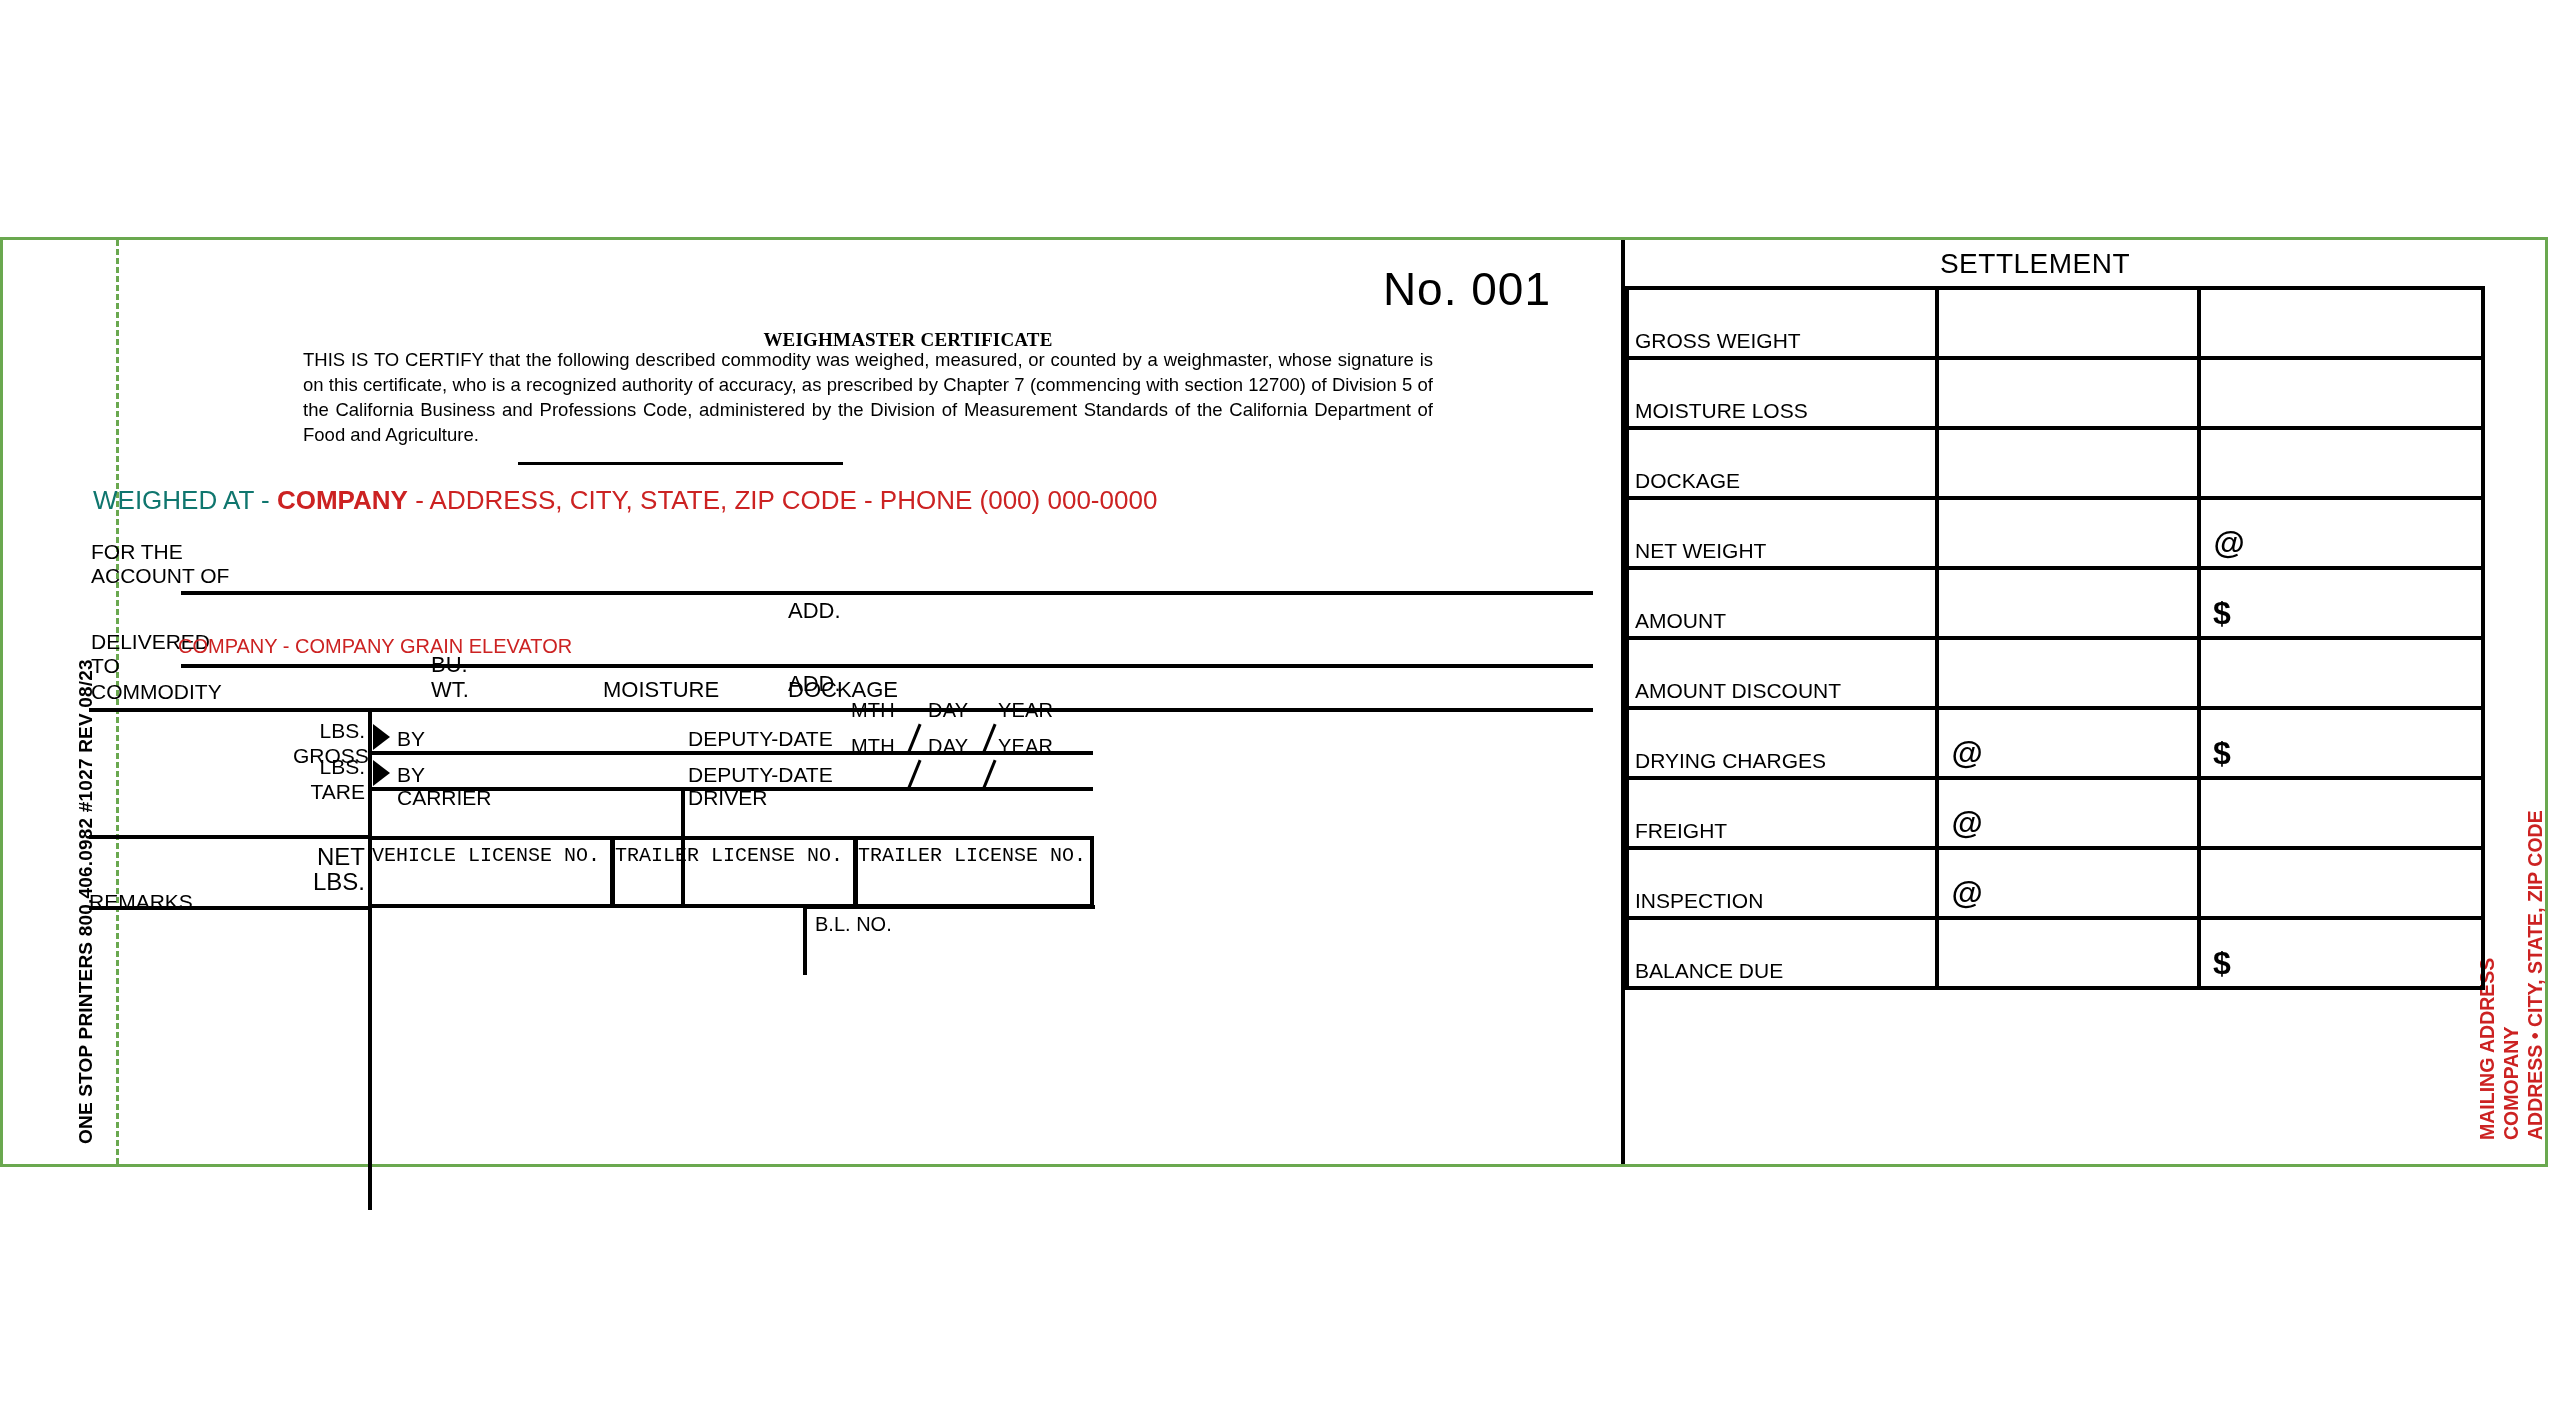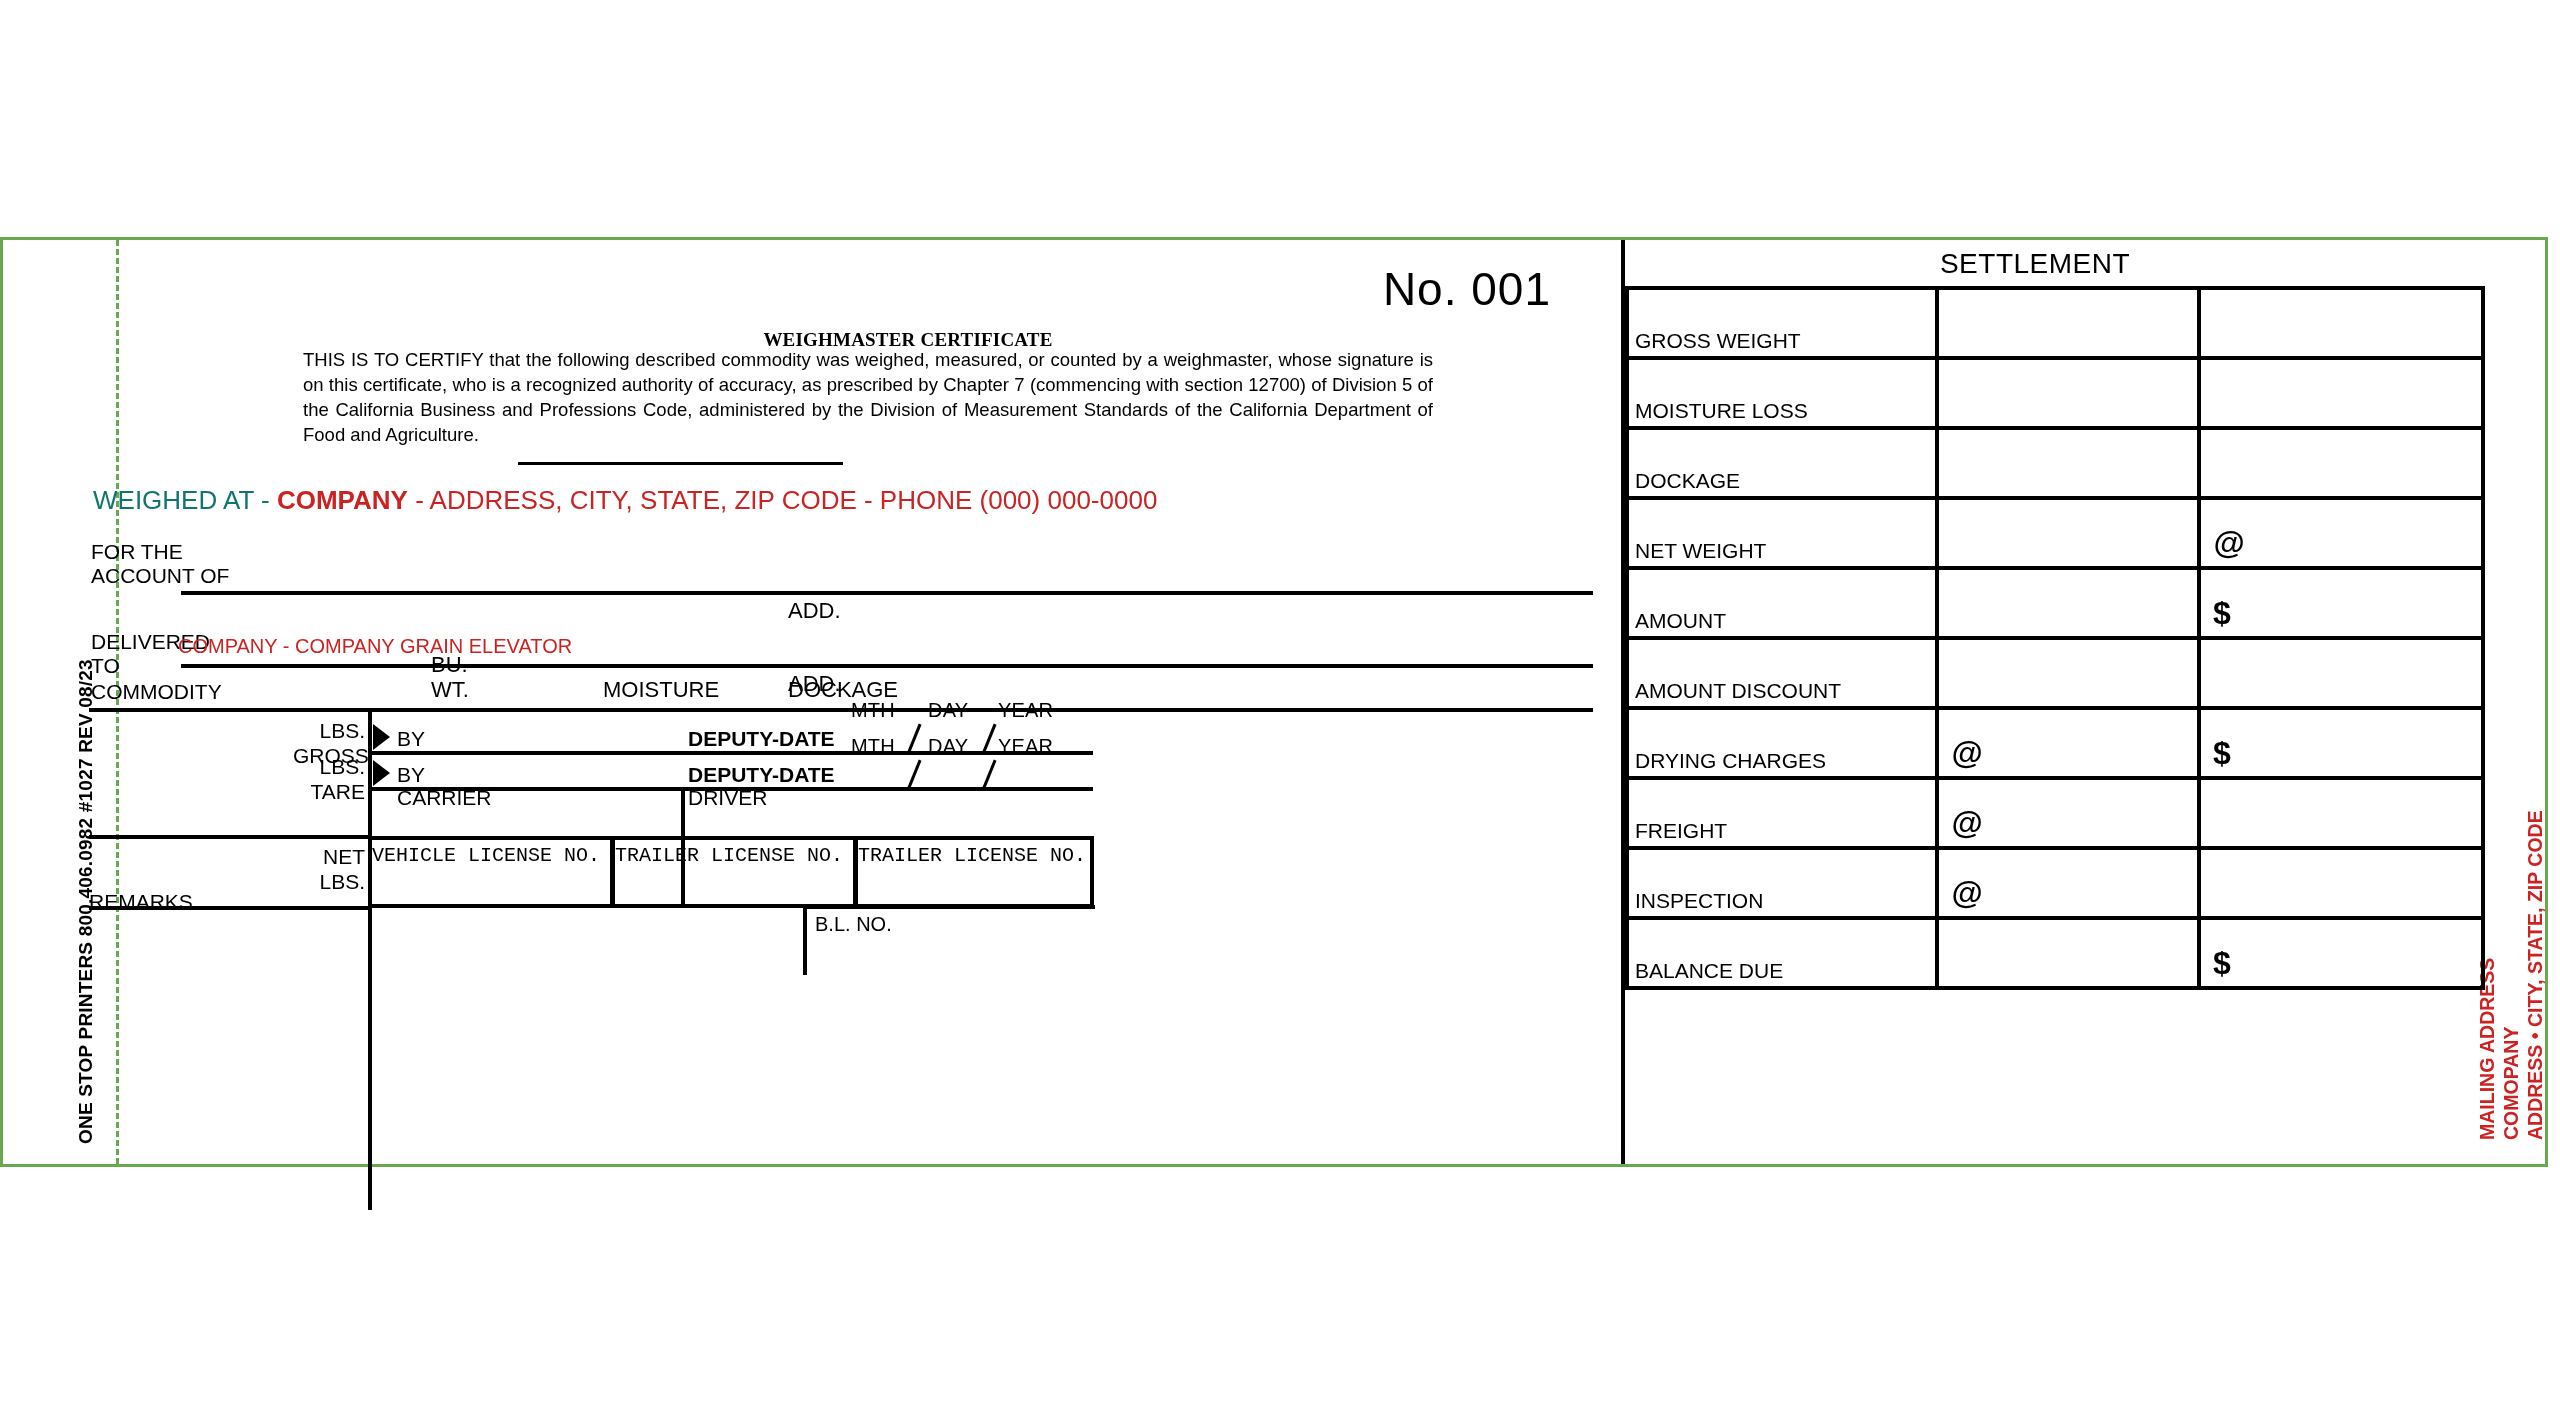--- a/index.html
+++ b/index.html
@@ -59,28 +59,28 @@
   #wgrid{position:absolute;left:235px;top:468px;width:1225px;height:502px;
          border-left:4px solid #000;box-sizing:border-box;}
 
   .rowrule{position:absolute;height:4px;background:#000;}
 
   #lbs-gross{position:absolute;left:160px;top:478px;width:72px;text-align:right;
              font-size:21px;line-height:25px;}
   #lbs-tare{position:absolute;left:160px;top:514px;width:72px;text-align:right;
             font-size:21px;line-height:25px;}
   #net-lbs{position:absolute;left:160px;top:604px;width:72px;text-align:right;
-           font-size:21px;line-height:25px;}
+           font-size:24px;line-height:25px;}
   #remarks-lbl{left:-44px;top:650px;}
 
   .tri{position:absolute;width:0;height:0;border-top:13px solid transparent;
        border-bottom:13px solid transparent;border-left:17px solid #000;}
 
   .by{position:absolute;font-size:21px;}
-  .dep{position:absolute;font-size:21px;font-weight:bold;}
+  .dep{position:absolute;font-size:21px;}
   .mdy{position:absolute;font-size:20px;letter-spacing:.2px;}
   .slash{position:absolute;width:3px;height:30px;background:#000;
          transform:rotate(22deg);}
 
   .cellbox{position:absolute;border:4px solid #000;box-sizing:border-box;}
   .cellbox .cap{position:absolute;left:8px;top:4px;font-size:20px;white-space:nowrap;}
   .cap-center{left:0 !important;width:100%;text-align:left;font-family:Liberation Mono, monospace;}
 
   
   #divider{position:absolute;left:1618px;top:0;width:4px;height:100%;background:#000;}

